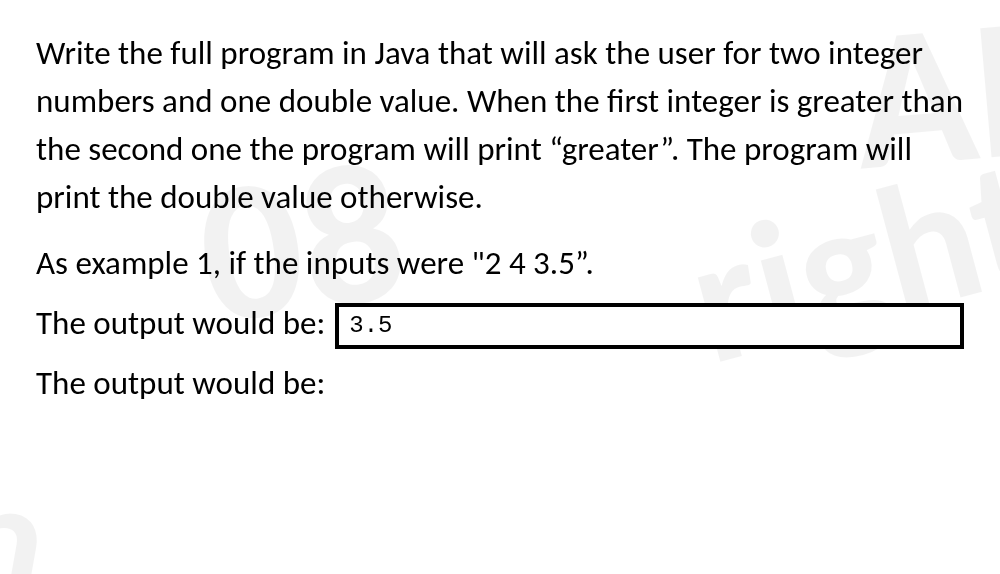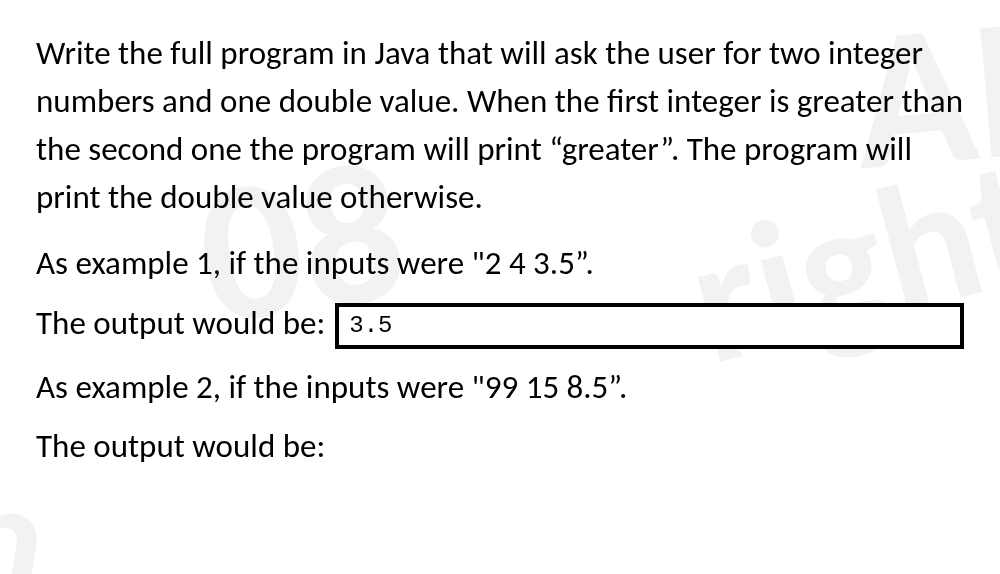--- a/index.html
+++ b/index.html
@@ -106,19 +106,18 @@
 
   <div class="main-text">Write the full program in Java that will ask the user for two integer numbers and one double value. When the first integer is greater than the second one the program will print “greater”. The program will print the double value otherwise.</div>
 
   <div class="example-line">As example 1, if the inputs were "2 4 3.5”.</div>
 
   <div class="output-row">
     <span class="output-label">The output would be:</span>
     <div class="output-box">3.5</div>
   </div>
 
-  <div class="example-line">As example 2, if the inputs were "99 15 8.5”.</div>
 
   <div class="output-row">
     <span class="output-label">The output would be:</span>
   </div>
 
 </div>
 
 </body></html>

